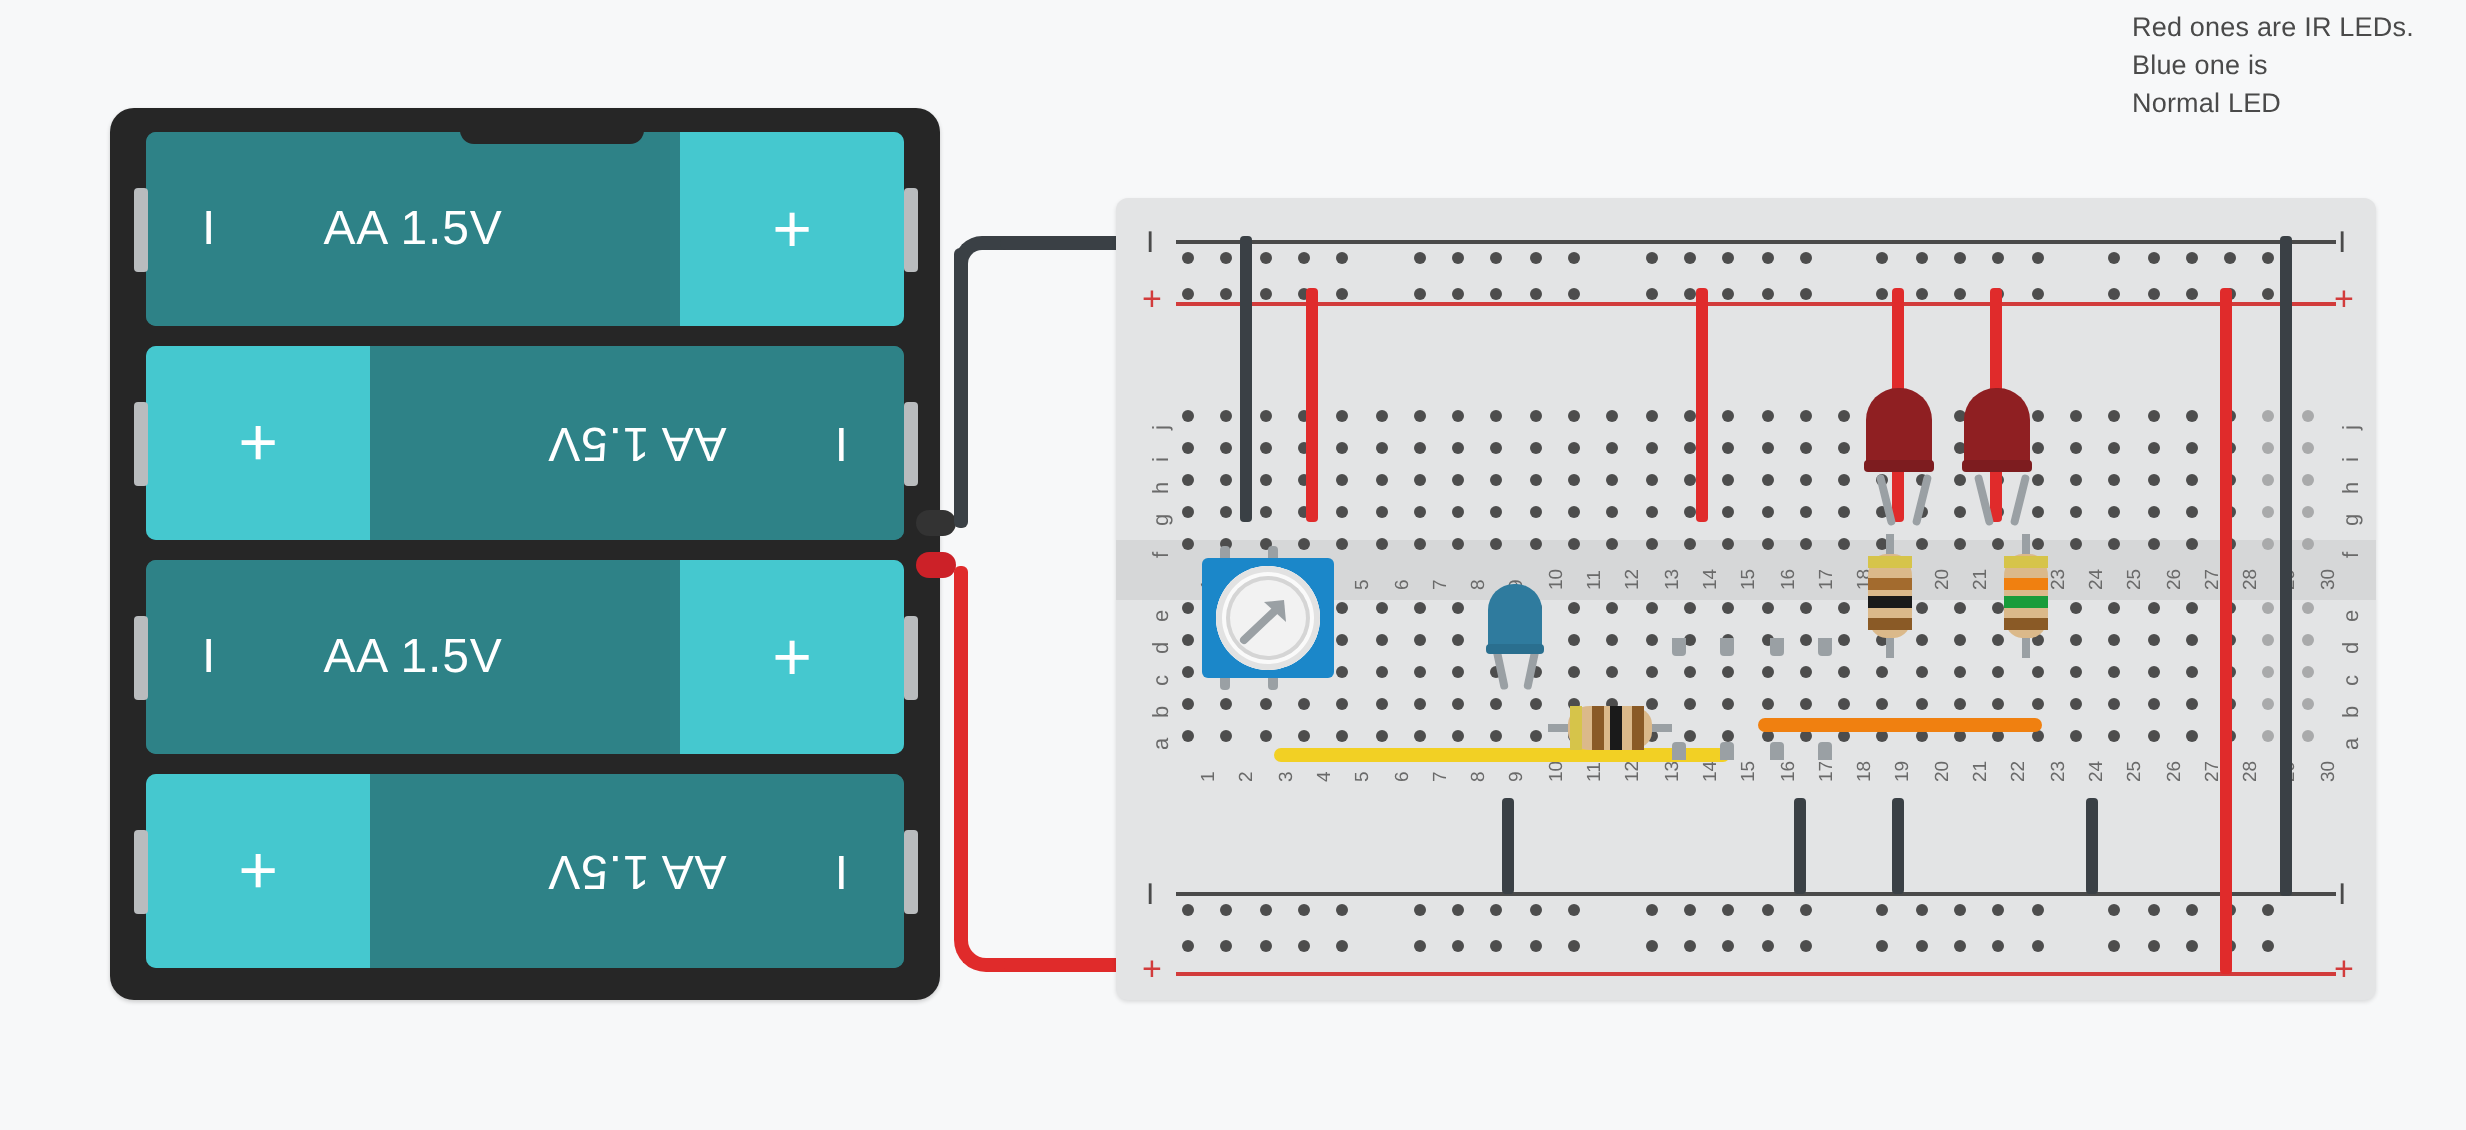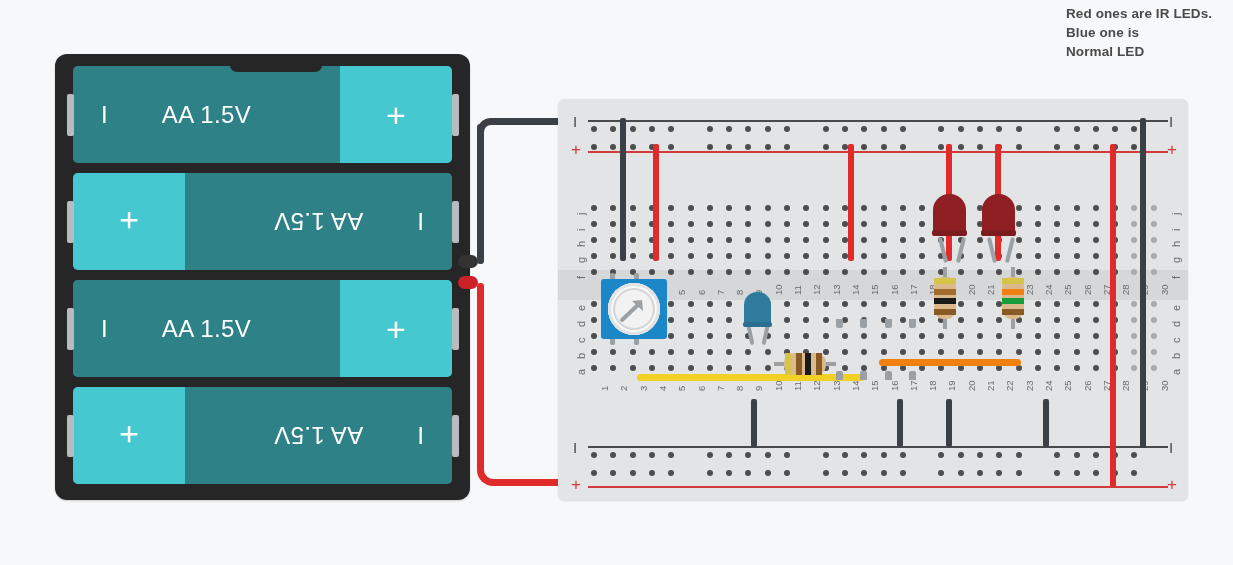--- a/index.html
+++ b/index.html
@@ -12,21 +12,20 @@
   }
   #canvas { position: relative; width: 1233px; height: 565px; background: #f7f8f9; }
 
   
   #note {
     position: absolute; left: 1066px; top: 4px;
     width: 165px;
     font-size: 13.5px; line-height: 19px;
     color: #4a4a4a; letter-spacing: .1px;
     white-space: pre-line;
-    font-weight: bold;
   }
 
   
   #battery {
     position: absolute; left: 55px; top: 54px;
     width: 415px; height: 446px;
     background: #262626;
     border-radius: 12px;
     box-shadow: 0 1px 2px rgba(0,0,0,.18);
   }

